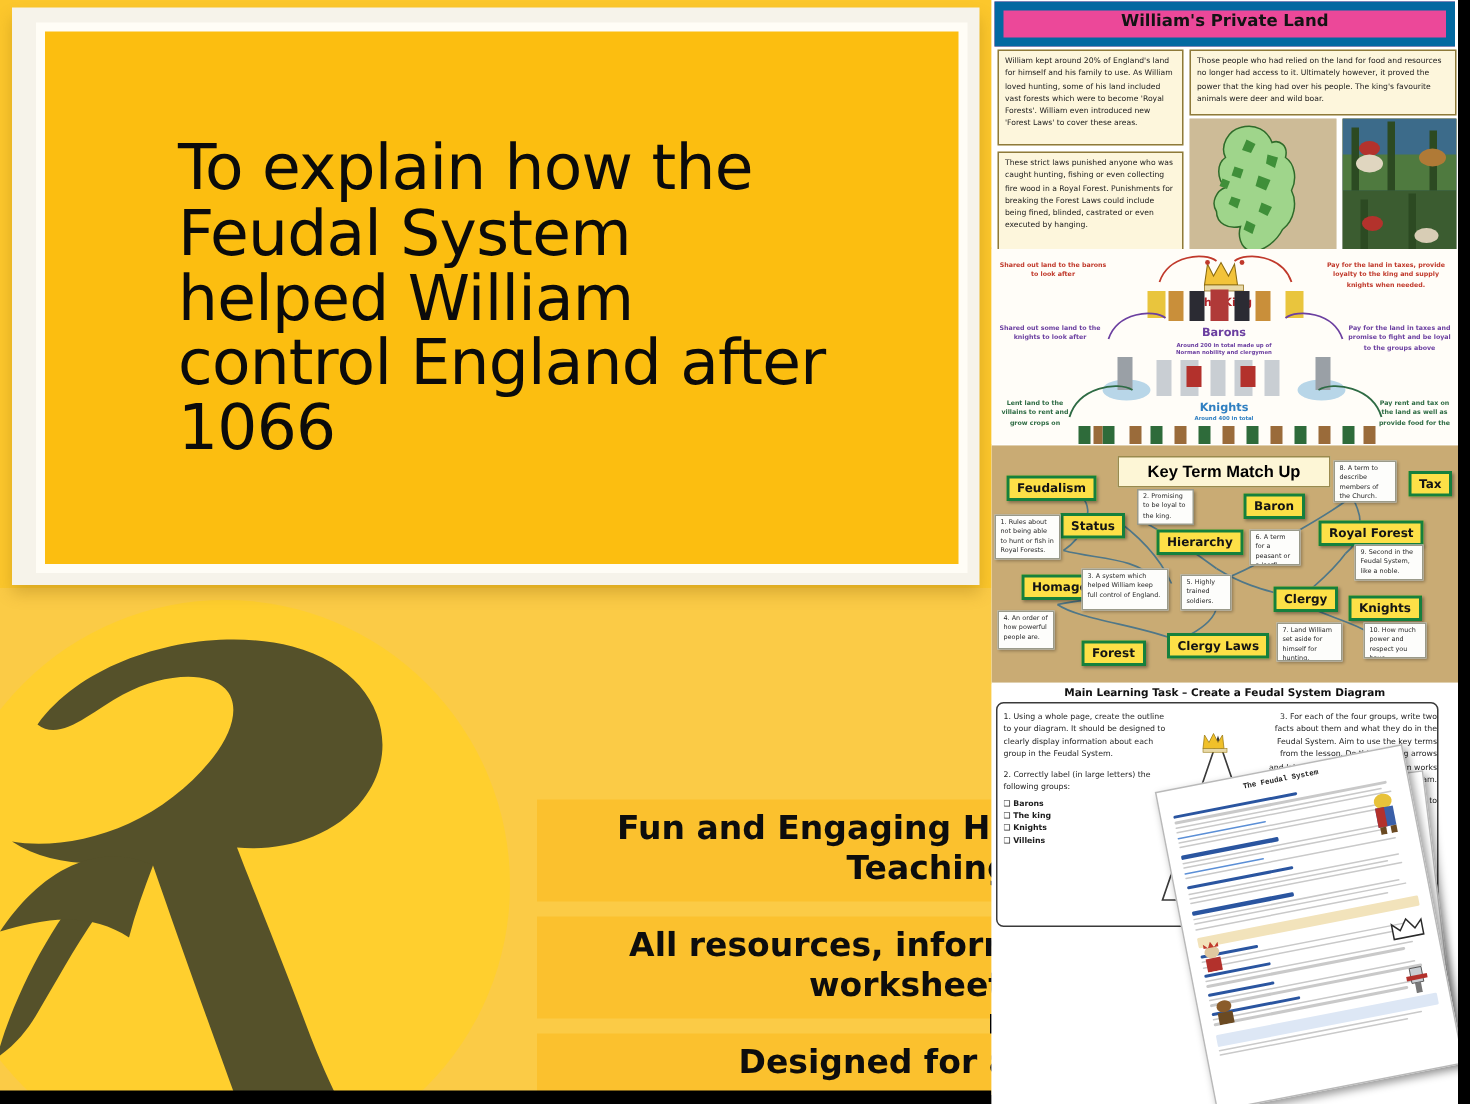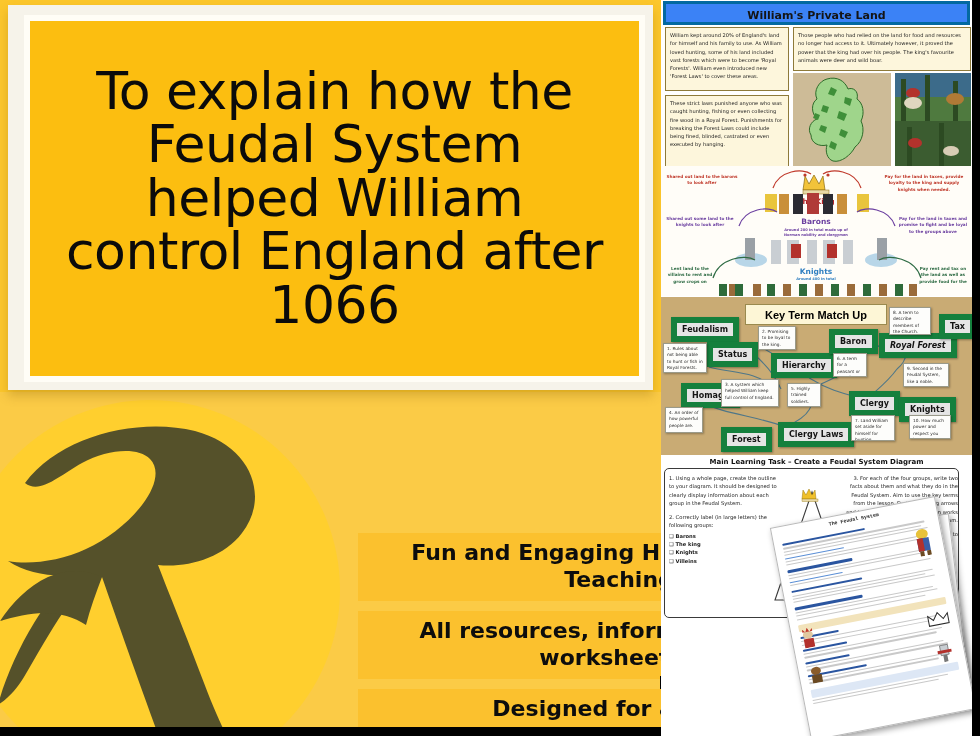--- a/index.html
+++ b/index.html
@@ -38,23 +38,23 @@
     box-shadow:0 6px 10px rgba(120,80,0,.25);
   }
   #title-inner{
     position:absolute;left:22px;top:16px;right:14px;bottom:14px;
     background:#fcbe10;
     box-shadow:0 0 0 6px #fffdf6;
     display:flex;align-items:center;justify-content:center;
   }
   #title-text{
     font-family:"DejaVu Sans",sans-serif;
-    font-size:52px;line-height:1.03;
+    font-size:42px;line-height:1.03;
     color:#0b0b0b;
-    text-align:center;
+    text-align:left;
     letter-spacing:-.5px;
     padding:0 6px;
     font-weight:400;
     white-space:pre-line;
   }
 
   
   #logo-wrap{
     position:absolute;left:-10px;top:405px;width:370px;height:330px;
   }
@@ -112,22 +112,22 @@
   }
 
   
   #panel-wpl{
     position:absolute;left:0;top:0;width:311px;height:165px;
     background:#fff;
     box-sizing:border-box;
     padding:1px 2px;
   }
   #wpl-header{
-    height:18px;background:#3b82f6;border:3px solid #0369a1;
-    display:flex;align-items:flex-end;justify-content:center;
+    height:18px;background:#ec4899;border:6px solid #0369a1;
+    display:flex;align-items:flex-start;justify-content:center;
   }
   #wpl-header span{
     font-family:"DejaVu Sans",sans-serif;font-weight:bold;font-size:11px;color:#141414;
   }
   #wpl-body{position:relative;height:144px;margin-top:2px;}
   .wpl-box{
     position:absolute;background:#fdf6dc;border:1px solid #8e7a3a;
     font-family:"DejaVu Sans",sans-serif;font-size:5.1px;line-height:1.62;
     color:#1a1a1a;padding:3px 4px;box-sizing:border-box;overflow:hidden;
   }
@@ -161,21 +161,21 @@
   }
   #ktm-title{
     position:absolute;left:84px;top:7px;width:140px;height:19px;
     background:#fdf6d6;border:1px solid #9a8a4e;
     display:flex;align-items:center;justify-content:center;
   }
   #ktm-title span{
     font-family:Liberation Sans, sans-serif;font-weight:bold;font-size:11px;color:#000000;
   }
   .ktm-term{
-    position:absolute;background:#e5e5e5;border:6px solid #15803d;
+    position:absolute;background:#fde047;border:2px solid #15803d;
     font-family:"DejaVu Sans",sans-serif;font-weight:bold;font-size:8px;
     color:#141414;padding:2px 5px;box-sizing:border-box;white-space:nowrap;
     box-shadow:1px 1px 2px rgba(0,0,0,.35);
   }
   .ktm-def{
     position:absolute;background:#fdfdfb;border:1px solid #9a9a8a;
     font-family:"DejaVu Sans",sans-serif;font-size:4.3px;line-height:1.5;
     color:#2a2a2a;padding:2px 3px;box-sizing:border-box;overflow:hidden;
     box-shadow:1px 1px 2px rgba(0,0,0,.3);
   }
@@ -409,21 +409,21 @@
       </div>
 
       <div class="ktm-term" style="left:10px;top:20px;">Feudalism</div>
       <div class="ktm-term" style="left:46px;top:45px;">Status</div>
       <div class="ktm-term" style="left:20px;top:86px;">Homage</div>
       <div class="ktm-term" style="left:60px;top:130px;">Forest</div>
       <div class="ktm-term" style="left:110px;top:56px;">Hierarchy</div>
       <div class="ktm-term" style="left:117px;top:125px;">Clergy Laws</div>
       <div class="ktm-term" style="left:168px;top:32px;">Baron</div>
       <div class="ktm-term" style="left:188px;top:94px;">Clergy</div>
-      <div class="ktm-term" style="left:218px;top:36px;font-style:italic;">Royal Forest</div>
+      <div class="ktm-term" style="left:218px;top:50px;">Royal Forest</div>
       <div class="ktm-term" style="left:238px;top:100px;">Knights</div>
       <div class="ktm-term" style="left:278px;top:17px;">Tax</div>
 
       <div class="ktm-def" style="left:2px;top:46px;width:44px;height:30px;">1. Rules about not being able to hunt or fish in Royal Forests.</div>
       <div class="ktm-def" style="left:97px;top:29px;width:38px;height:24px;">2. Promising to be loyal to the king.</div>
       <div class="ktm-def" style="left:60px;top:82px;width:58px;height:28px;">3. A system which helped William keep full control of England.</div>
       <div class="ktm-def" style="left:4px;top:110px;width:38px;height:26px;">4. An order of how powerful people are.</div>
       <div class="ktm-def" style="left:126px;top:86px;width:34px;height:24px;">5. Highly trained soldiers.</div>
       <div class="ktm-def" style="left:172px;top:56px;width:34px;height:24px;">6. A term for a peasant or a 'serf'.</div>
       <div class="ktm-def" style="left:190px;top:118px;width:44px;height:26px;">7. Land William set aside for himself for hunting.</div>

